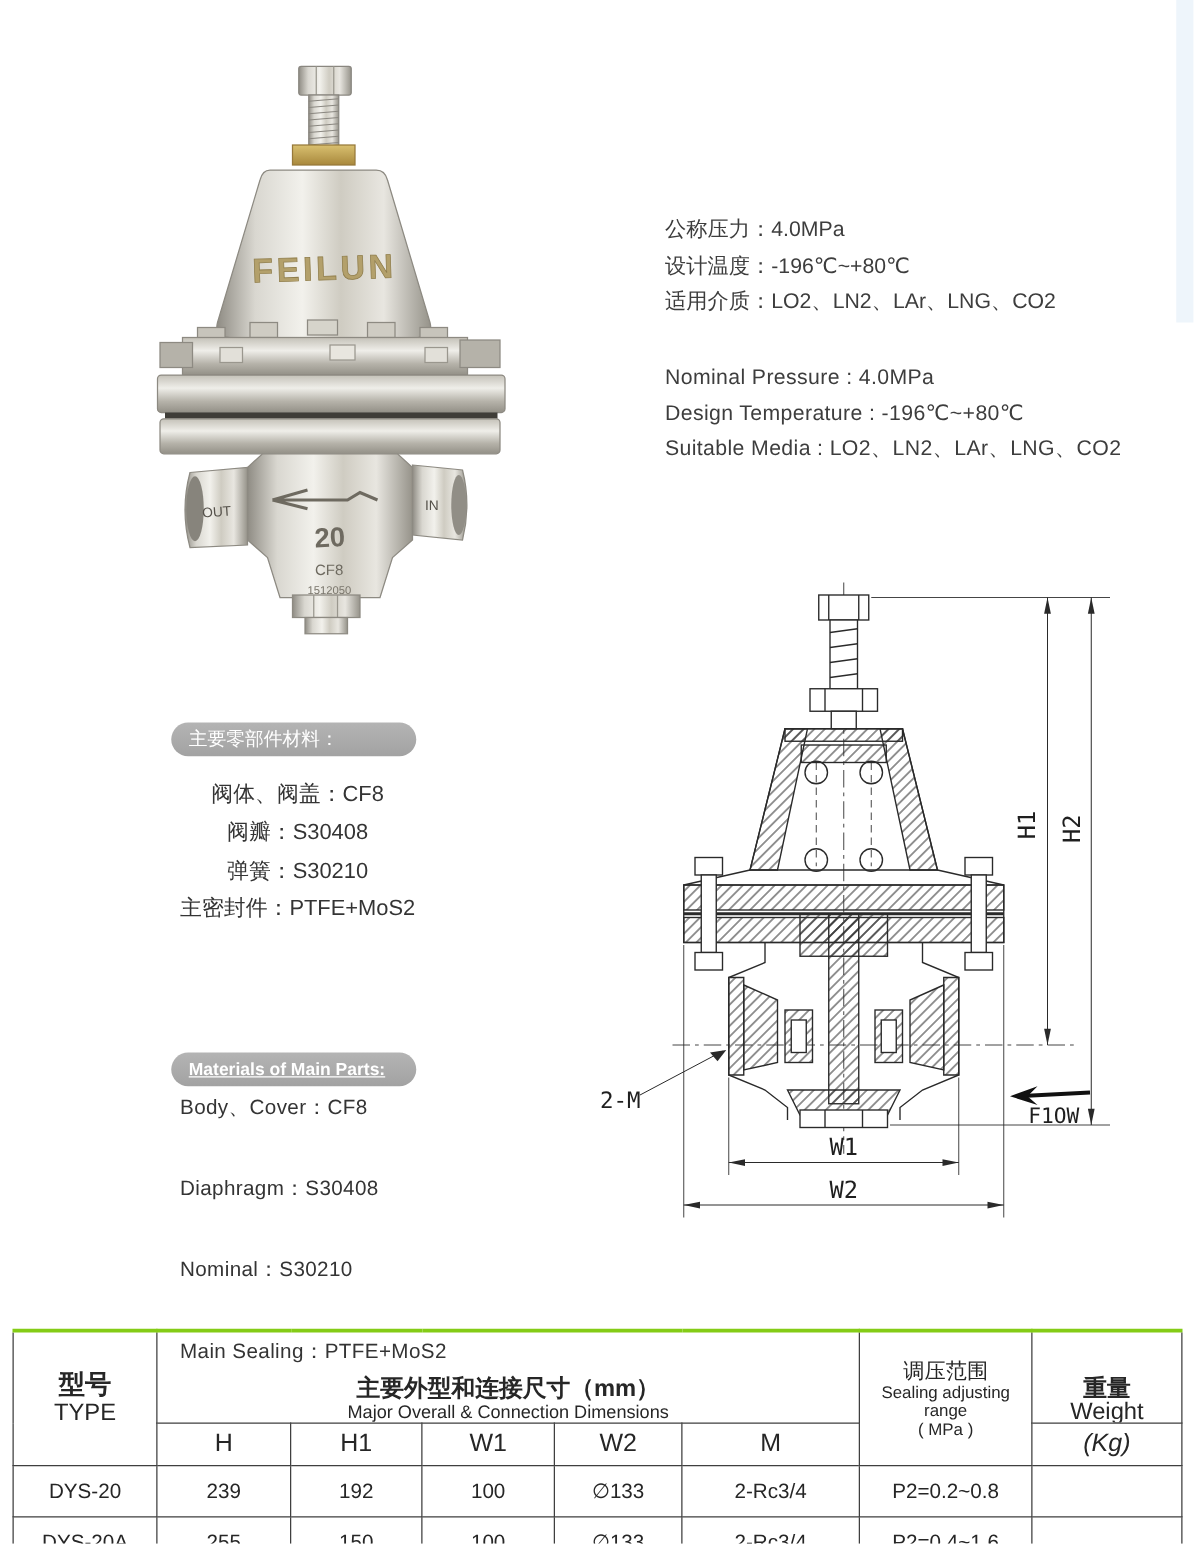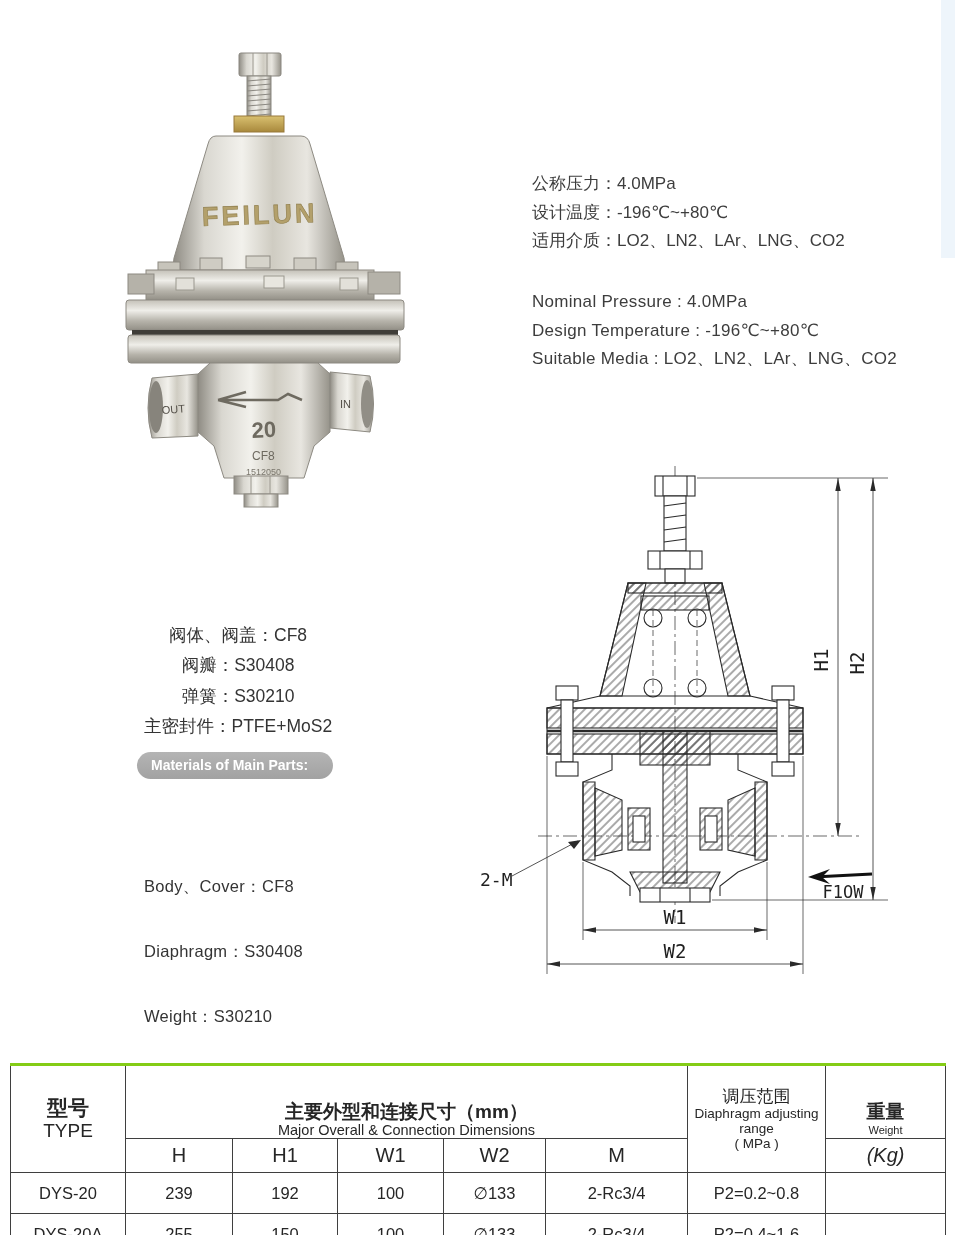--- a/index.html
+++ b/index.html
@@ -19,21 +19,21 @@
 
   .specs{position:absolute;width:430px;font-size:17px;color:#3d3d3d;}
   .specs div{height:28.7px;line-height:28.7px;white-space:nowrap;}
   .specs-cn{left:532px;top:170px;}
   .specs-en{left:532px;top:288px;letter-spacing:0.3px;}
 
   .banner{position:absolute;left:137px;width:196px;height:27px;box-sizing:border-box;
           background:linear-gradient(#b4b4b4,#a2a2a2);border-radius:14px;color:#ffffff;
           line-height:27px;padding-left:14px;white-space:nowrap;}
   .banner-cn{top:578px;font-size:15px;}
-  .banner-en{top:752px;font-size:14px;font-weight:bold;}
+  .banner-en{top:842px;font-size:14px;font-weight:bold;text-decoration:underline;}
 
   .mat{position:absolute;left:144px;margin:0;padding:0;list-style:none;color:#343434;}
   .mat li{white-space:nowrap;}
   .mat-cn{top:620px;font-size:17.5px;}
   .mat-cn li{height:30.3px;line-height:30.3px;text-align:center;}
   .mat-en{top:838px;font-size:16.5px;letter-spacing:0.3px;}
   .mat-en li{height:33px;line-height:33px;margin-top:32px;}
 
   .drawing{position:absolute;left:460px;top:448px;width:495px;height:562px;}
   .cad-text{font-family:"DejaVu Sans Mono","Liberation Mono",monospace;fill:#1f1f1f;}
@@ -145,32 +145,34 @@
     <div>公称压力：4.0MPa</div>
     <div>设计温度：-196℃~+80℃</div>
     <div>适用介质：LO2、LN2、LAr、LNG、CO2</div>
   </div>
   <div class="specs specs-en">
     <div>Nominal Pressure : 4.0MPa</div>
     <div>Design Temperature : -196℃~+80℃</div>
     <div>Suitable Media : LO2、LN2、LAr、LNG、CO2</div>
   </div>
 
+  <div class="banner banner-cn">主要零部件材料：</div>
   <ul class="mat mat-cn">
     <li>阀体、阀盖：CF8</li>
     <li>阀瓣：S30408</li>
     <li>弹簧：S30210</li>
     <li>主密封件：PTFE+MoS2</li>
   </ul>
 
   <div class="banner banner-en">Materials of Main Parts:</div>
   <ul class="mat mat-en">
     <li>Body、Cover：CF8</li>
     <li>Diaphragm：S30408</li>
-    <li>Weight：S30210</li>
+    <li>Nominal：S30210</li>
+    <li>Main Sealing：PTFE+MoS2</li>
   </ul>
 
   <div class="drawing">
     <svg width="495" height="562" viewBox="0 0 495 562">
       <defs>
         <pattern id="hatch" patternUnits="userSpaceOnUse" width="6" height="6" patternTransform="rotate(45)">
           <line x1="3" y1="0" x2="3" y2="6" stroke="#2a2a2a" stroke-width="0.8"></line>
         </pattern>
       </defs>
       <g stroke="#2a2a2a" fill="none" stroke-width="1.1">
@@ -296,27 +298,27 @@
         <td rowspan="2">
           <div class="zh-big">型号</div>
           <div class="en-big">TYPE</div>
         </td>
         <td colspan="5">
           <div class="zh-bold">主要外型和连接尺寸（mm）</div>
           <div class="en-sub">Major Overall &amp; Connection Dimensions</div>
         </td>
         <td rowspan="2">
           <div class="press-zh">调压范围</div>
-          <div class="press-en">Diaphragm adjusting</div>
+          <div class="press-en">Sealing adjusting</div>
           <div class="press-en">range</div>
           <div class="press-en">( MPa )</div>
         </td>
         <td>
           <div class="zh-bold">重量</div>
-          <div class="en-sub" style="font-size:11px">Weight</div>
+          <div class="en-sub" style="font-size:19px">Weight</div>
         </td>
       </tr>
       <tr class="hrow2">
         <td>H</td>
         <td>H1</td>
         <td>W1</td>
         <td>W2</td>
         <td>M</td>
         <td class="unit-cell">(Kg)</td>
       </tr>

